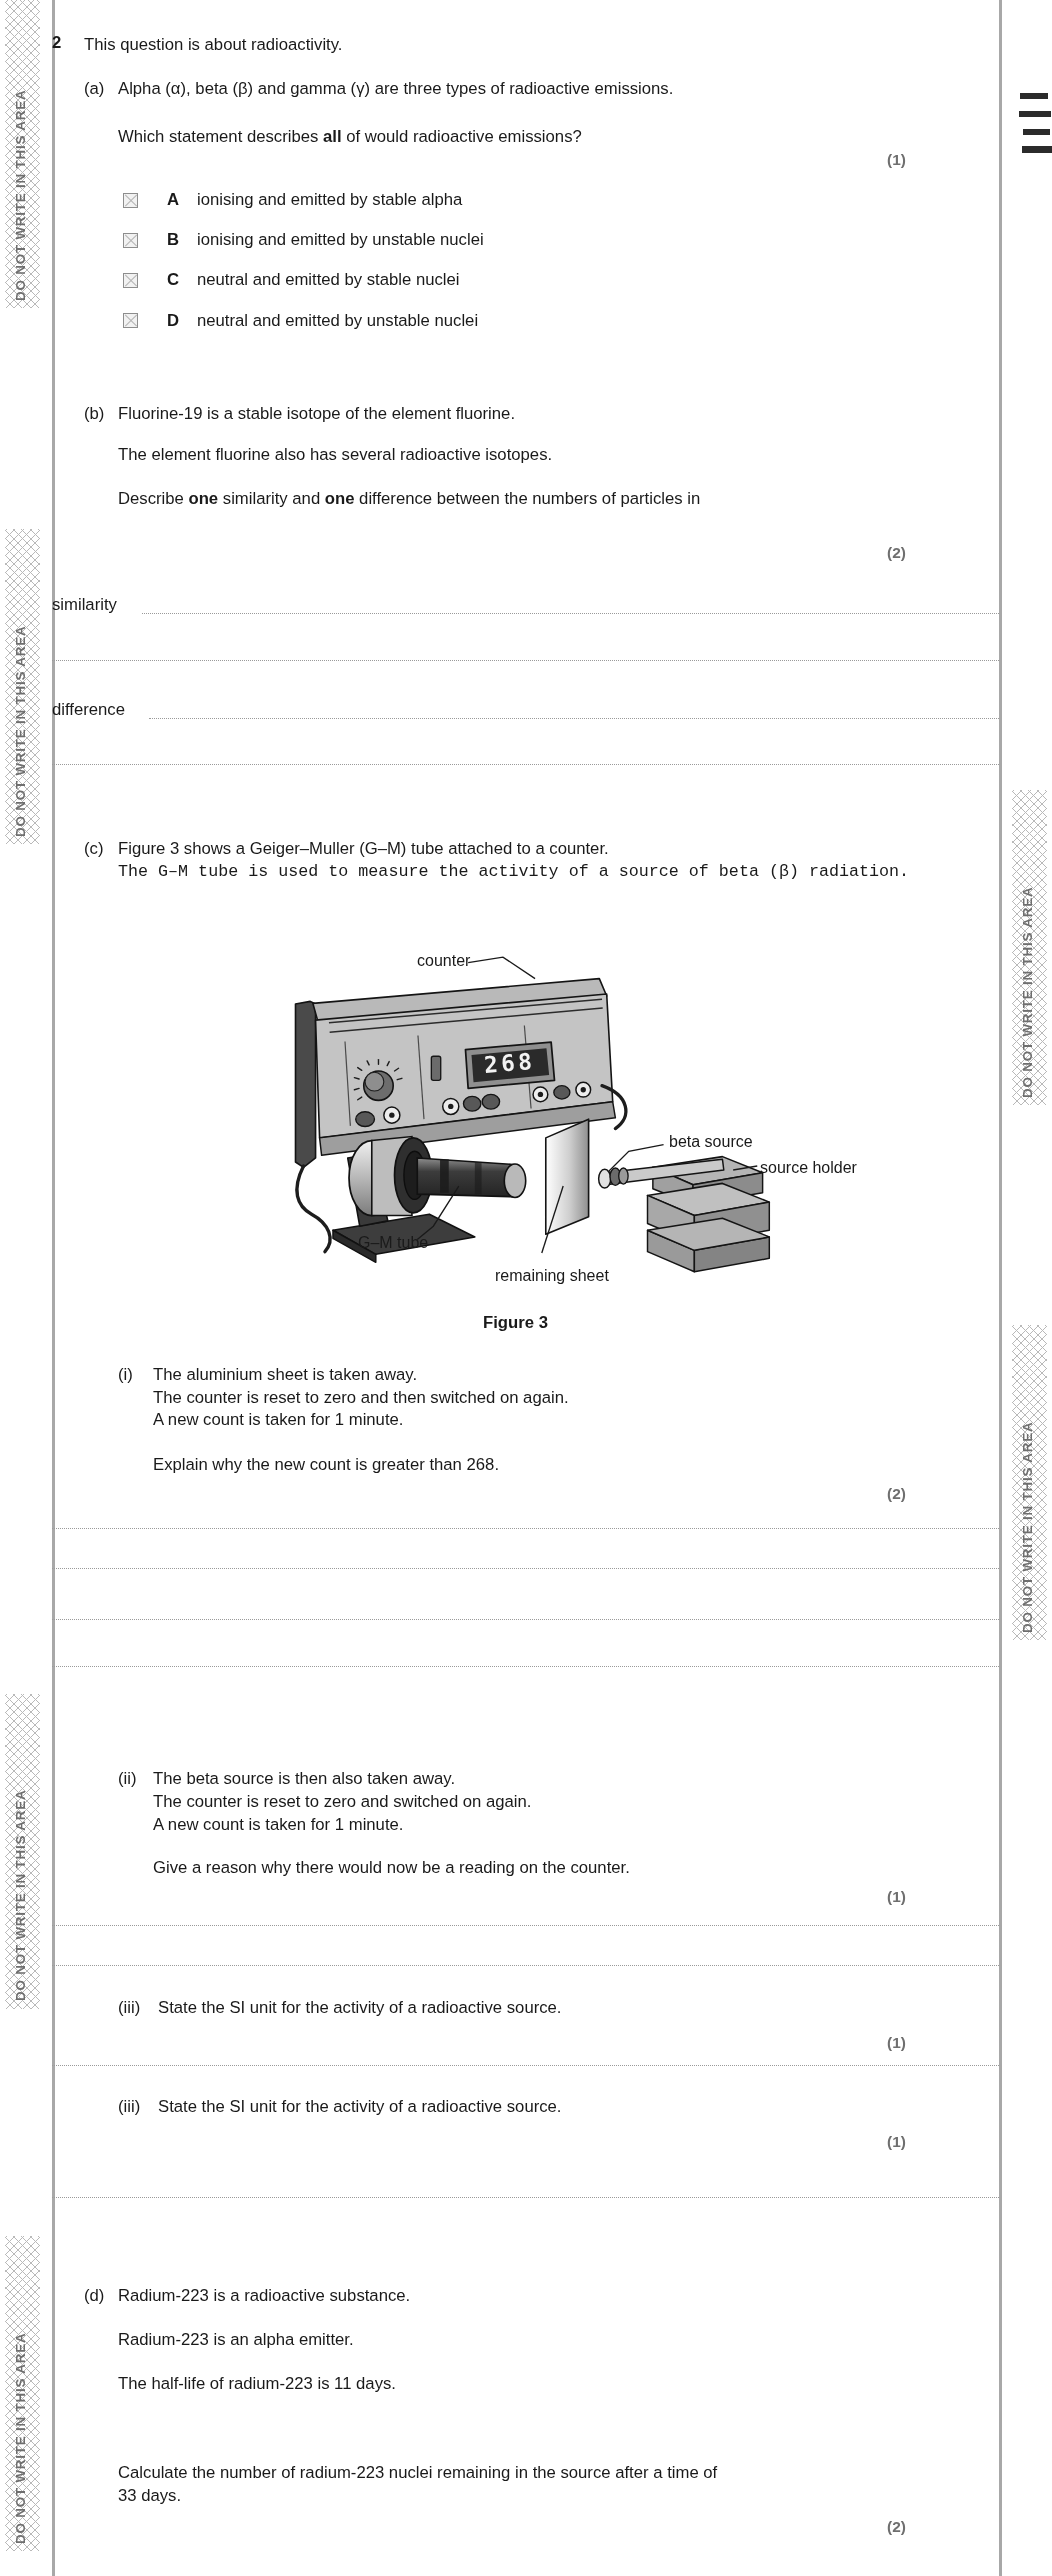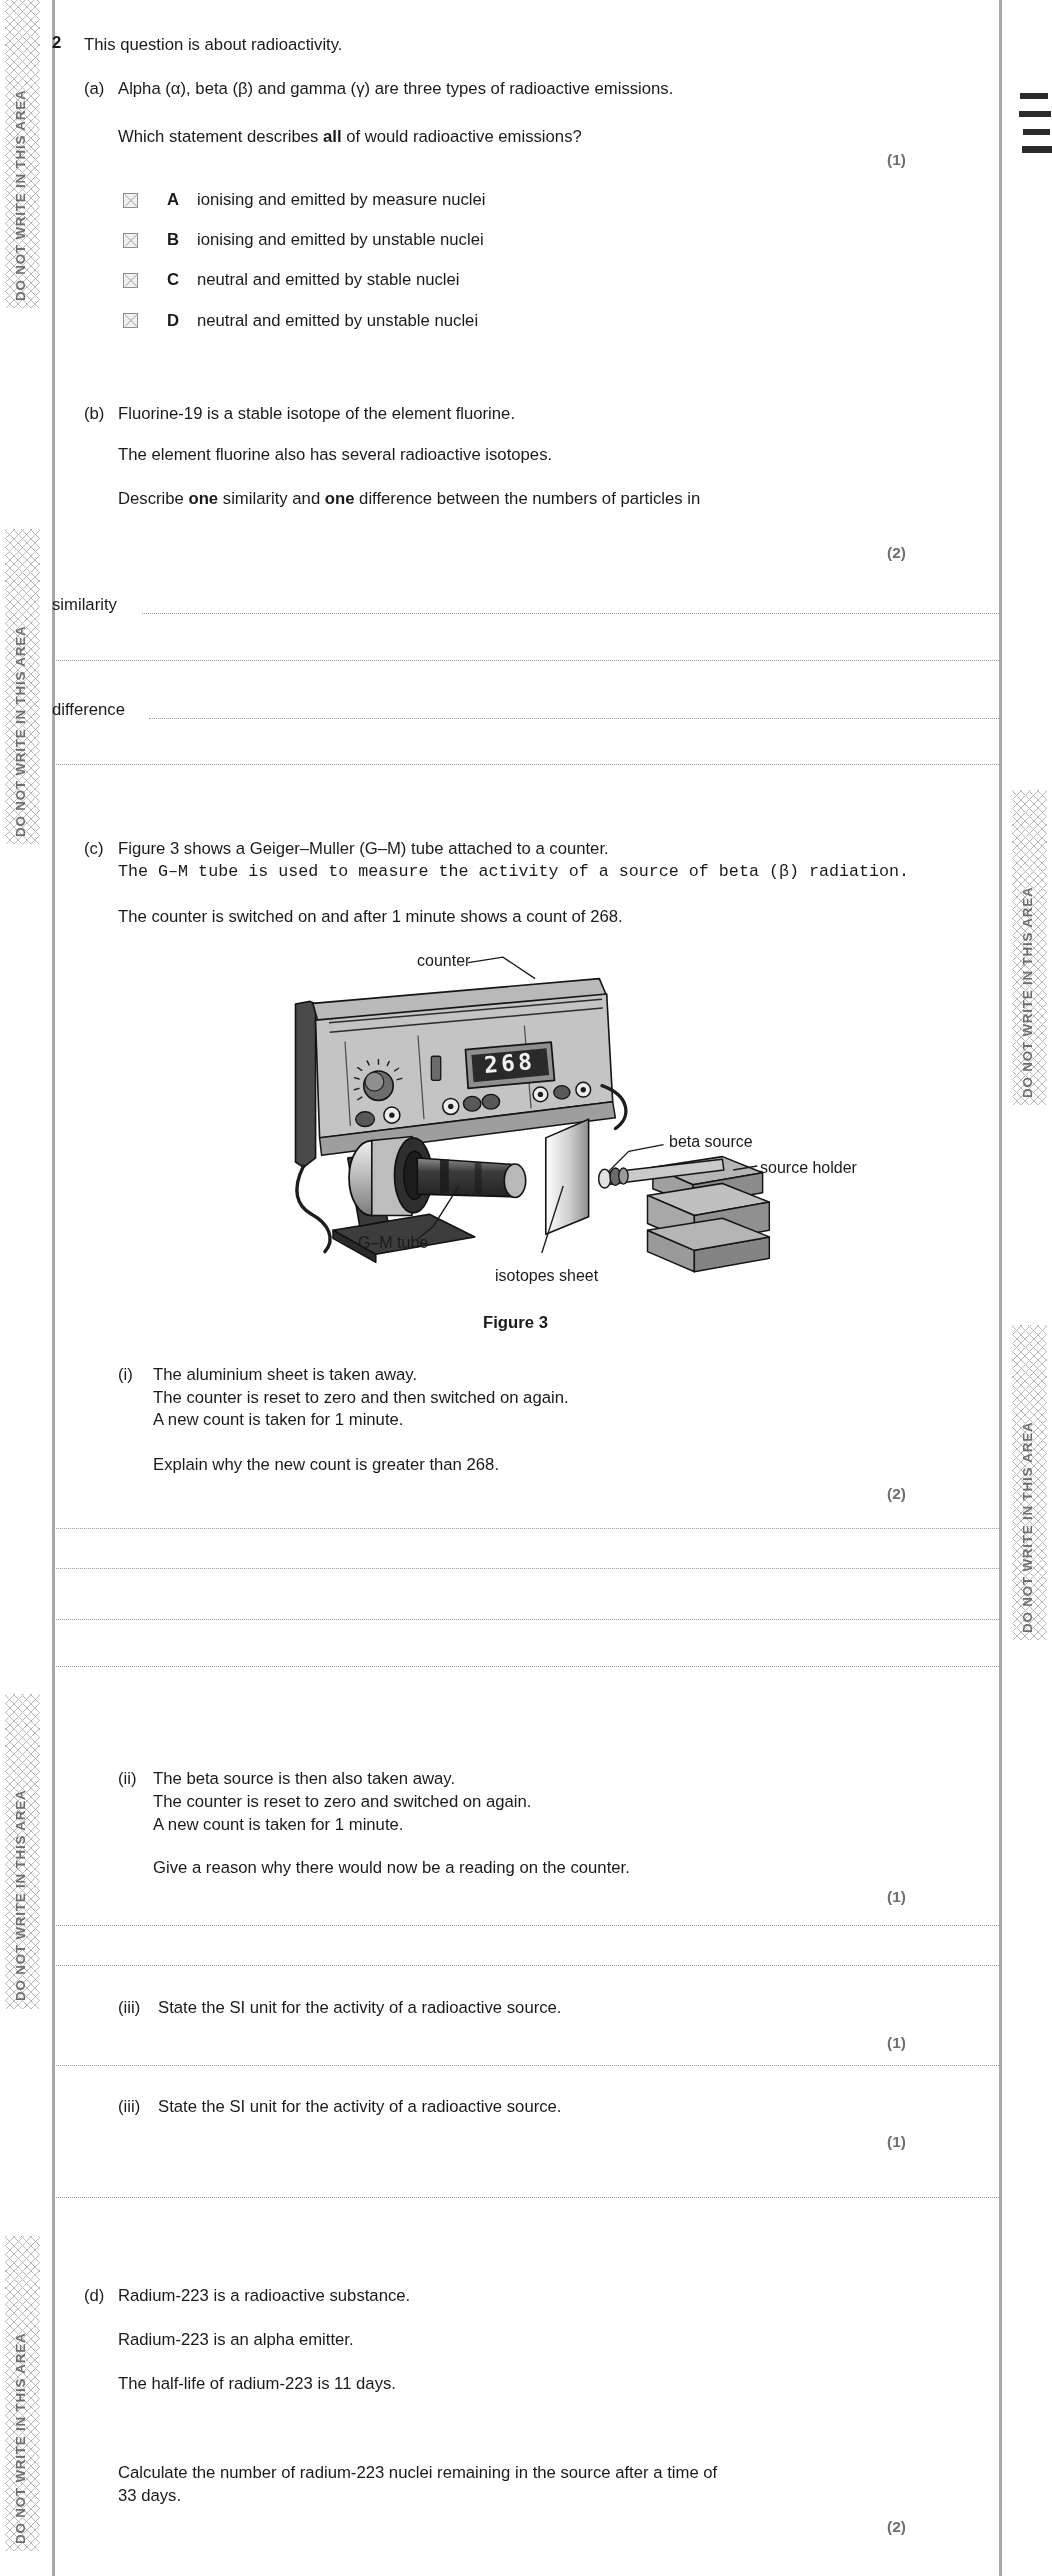--- a/index.html
+++ b/index.html
@@ -142,21 +142,21 @@
     <div class="t" style="left:84px; top:77px;">(a)</div>
     <div class="t" style="left:118px; top:77px;">Alpha (α), beta (β) and gamma (γ) are three types of radioactive emissions.</div>
 
     <div class="t" style="left:118px; top:125px;">
       <span>Which statement describes </span><b>all</b><span> of would radioactive emissions?</span>
     </div>
     <div class="marks" style="left:887px; top:151px;">(1)</div>
 
     <div class="mcq-box" style="left:123px; top:193px;"></div>
     <div class="mcq-letter" style="left:167px; top:190px;">A</div>
-    <div class="mcq-text" style="left:197px; top:190px;">ionising and emitted by measure nuclei</div>
+    <div class="mcq-text" style="left:197px; top:190px;">ionising and emitted by stable alpha</div>
 
     <div class="mcq-box" style="left:123px; top:233px;"></div>
     <div class="mcq-letter" style="left:167px; top:230px;">B</div>
     <div class="mcq-text" style="left:197px; top:230px;">ionising and emitted by unstable nuclei</div>
 
     <div class="mcq-box" style="left:123px; top:273px;"></div>
     <div class="mcq-letter" style="left:167px; top:270px;">C</div>
     <div class="mcq-text" style="left:197px; top:270px;">neutral and emitted by stable nuclei</div>
 
     <div class="mcq-box" style="left:123px; top:313px;"></div>
@@ -176,21 +176,20 @@
     <div class="dots" style="left:142px; top:613px; width:857px;"></div>
     <div class="dots" style="left:52px; top:660px; width:947px;"></div>
 
     <div class="t" style="left:52px; top:698px;">difference</div>
     <div class="dots" style="left:149px; top:718px; width:850px;"></div>
     <div class="dots" style="left:52px; top:764px; width:947px;"></div>
 
     <div class="t" style="left:84px; top:837px;">(c)</div>
     <div class="t" style="left:118px; top:837px;">Figure 3 shows a Geiger–Muller (G–M) tube attached to a counter.</div>
     <div class="t" style="left:118px; top:860px;font-family:Liberation Mono, monospace;">The G–M tube is used to measure the activity of a source of beta (β) radiation.</div>
-    <div class="t" style="left:118px; top:905px;">The counter is switched on and after 1 minute shows a count of 268.</div>
 
     <div class="fig" style="left:254px; top:937px; width:522px; height:375px;">
       <svg width="522" height="375" viewBox="0 0 780 560" xmlns="http://www.w3.org/2000/svg">
         <defs>
           <linearGradient id="sheetGrad" x1="0" y1="0" x2="1" y2="0">
             <stop offset="0%" stop-color="#ffffff"></stop>
             <stop offset="55%" stop-color="#cfcfcf"></stop>
             <stop offset="100%" stop-color="#8f8f8f"></stop>
           </linearGradient>
           <linearGradient id="tubeGrad" x1="0" y1="0" x2="0" y2="1">
@@ -301,21 +300,21 @@
         <path d="M 306 372 L 268 432 L 244 452" fill="none" stroke="#1a1a1a" stroke-width="2"></path>
 
         <path d="M 462 372 L 430 472" fill="none" stroke="#1a1a1a" stroke-width="2"></path>
       </svg>
     </div>
 
     <div class="fig-lbl" style="left:417px; top:952px;">counter</div>
     <div class="fig-lbl" style="left:669px; top:1133px;">beta source</div>
     <div class="fig-lbl" style="left:760px; top:1159px;">source holder</div>
     <div class="fig-lbl" style="left:358px; top:1234px;">G–M tube</div>
-    <div class="fig-lbl" style="left:495px; top:1267px;">isotopes sheet</div>
+    <div class="fig-lbl" style="left:495px; top:1267px;">remaining sheet</div>
 
     <div class="fig-cap" style="left:442px; top:1313px; width:147px;">Figure 3</div>
 
     <div class="t" style="left:118px; top:1363px;">(i)</div>
     <div class="t" style="left:153px; top:1363px;">The aluminium sheet is taken away.</div>
     <div class="t" style="left:153px; top:1386px;">The counter is reset to zero and then switched on again.</div>
     <div class="t" style="left:153px; top:1408px;">A new count is taken for 1 minute.</div>
     <div class="t" style="left:153px; top:1453px;">Explain why the new count is greater than 268.</div>
     <div class="marks" style="left:887px; top:1485px;">(2)</div>
 

